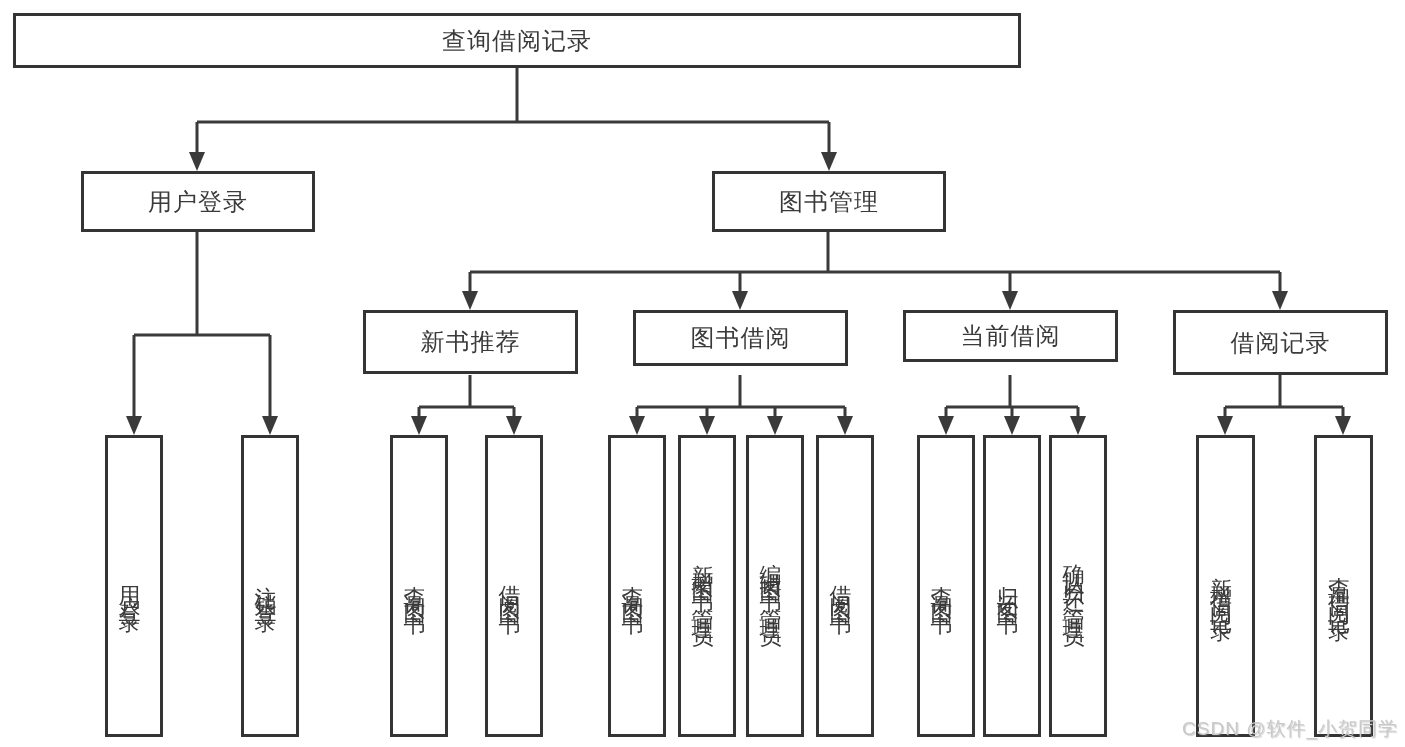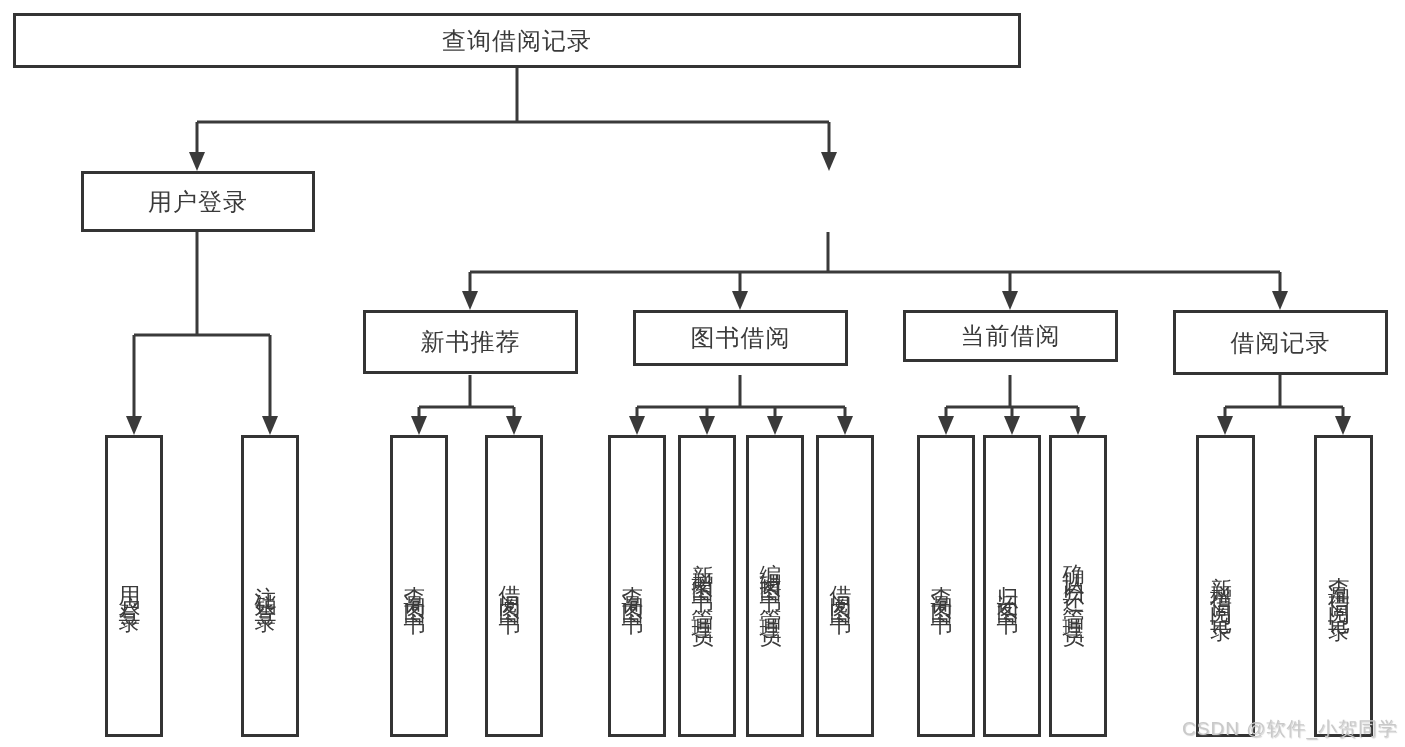--- a/index.html
+++ b/index.html
@@ -97,20 +97,23 @@
       <polygon points="1335,416 1351,416 1343,435" fill="#3a3a3a"></polygon>
     </svg>
 
   <div class="hbox" style="left:13px; top:13px; width:1008px; height:55px;">
     <span>查询借阅记录</span>
   </div>
 
   <div class="hbox" style="left:81px; top:171px; width:234px; height:61px;">
     <span>用户登录</span>
   </div>
+  <div class="hbox" style="left:712px; top:171px; width:234px; height:61px;">
+    <span>图书管理</span>
+  </div>
 
   <div class="hbox" style="left:363px; top:310px; width:215px; height:64px;">
     <span>新书推荐</span>
   </div>
   <div class="hbox" style="left:633px; top:310px; width:215px; height:56px;">
     <span>图书借阅</span>
   </div>
   <div class="hbox" style="left:903px; top:310px; width:215px; height:52px;">
     <span>当前借阅</span>
   </div>

